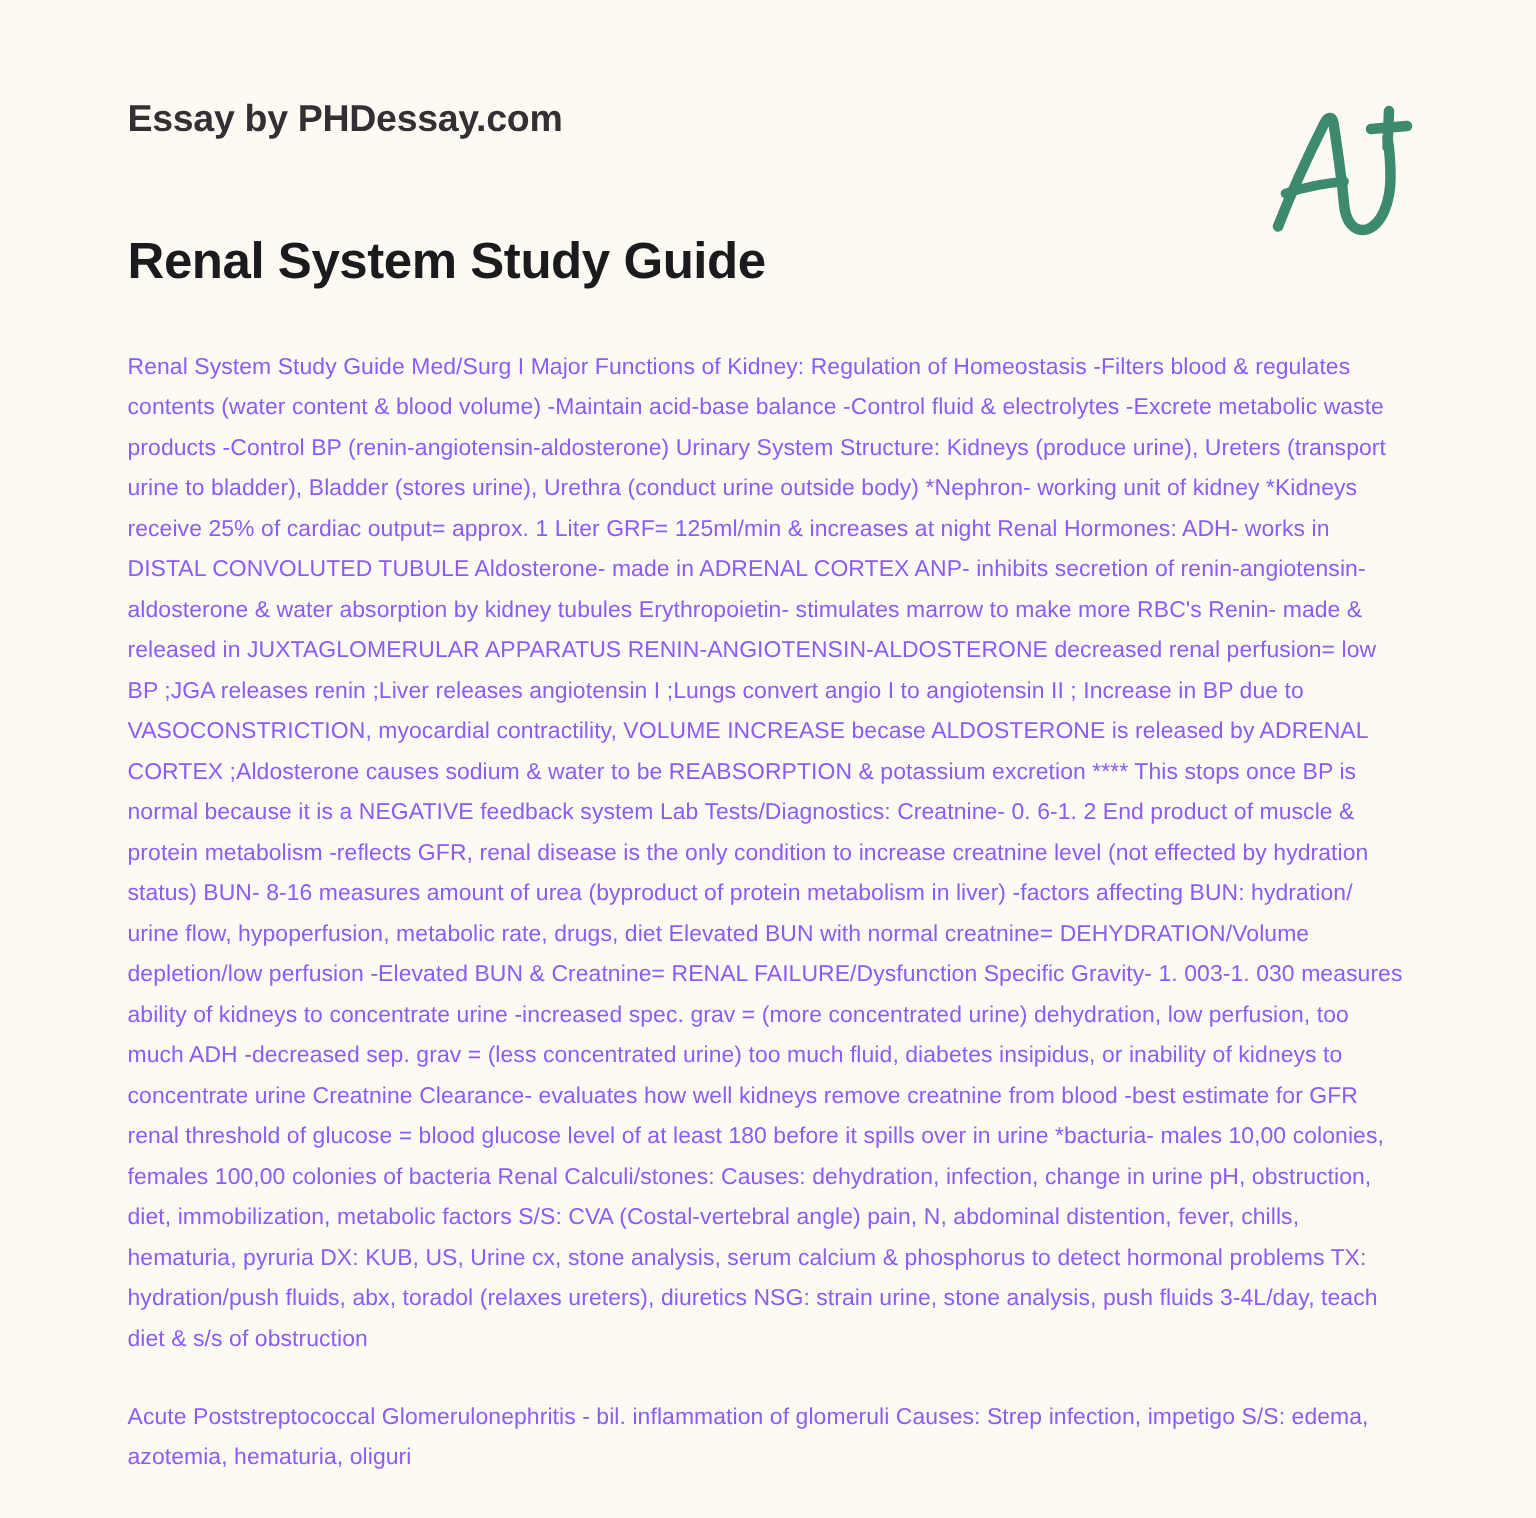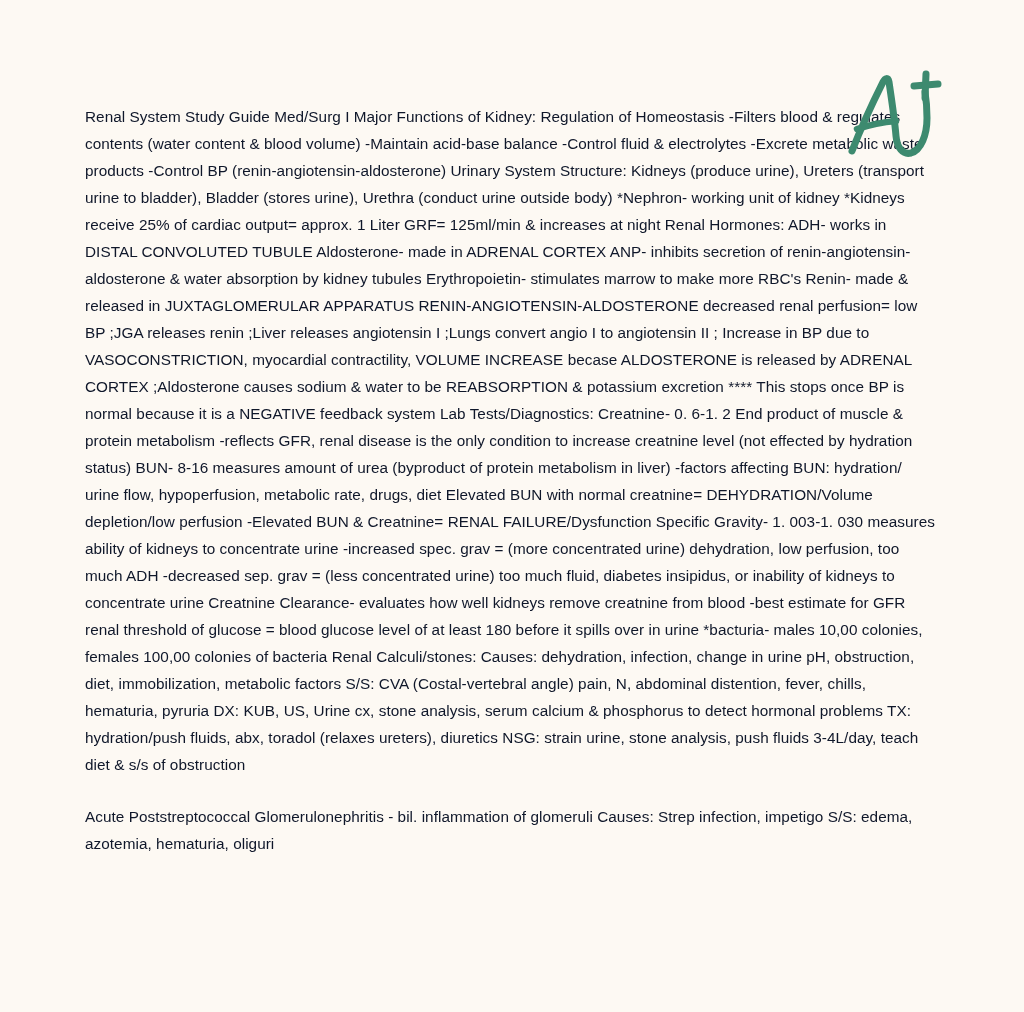--- a/index.html
+++ b/index.html
@@ -75,46 +75,48 @@
   }
 
   
   .body-copy {
     padding-top: 37px;
   }
   .para {
     margin: 0 0 25px 0;
     font-size: 15.3px;
     line-height: 27px;
-    color: #0f172a;
+    color: #8b5cf6;
     text-align: left;
     letter-spacing: 0.05px;
   }
   .para:last-child {
     margin-bottom: 0;
   }
 </style>
 </head>
 <body>
 
 <div class="page">
 
   <div class="header">
+    <div class="brand-line">Essay by PHDessay.com</div>
   </div>
 
   <div class="logo">
     <svg viewBox="0 0 110 110" xmlns="http://www.w3.org/2000/svg" aria-hidden="true">
       <g fill="none" stroke="#3d8a6f" stroke-linecap="round" stroke-linejoin="round">
         <path d="M13 93 C20 75, 33 46, 44 24 C46 20, 49 19, 50 24 C53 44, 56 66, 57 78 C58 90, 64 97, 72 95 C82 92, 88 77, 88 60 C88 48, 87 40, 86 34" stroke-width="7"></path>
         <path d="M18 71 C30 67, 45 64, 57 63" stroke-width="6.5"></path>
         <path d="M75 28 L99 26" stroke-width="7"></path>
         <path d="M87 16 L86 40" stroke-width="7"></path>
       </g>
     </svg>
   </div>
 
+  <h1 class="doc-title">Renal System Study Guide</h1>
 
   <div class="body-copy">
     <p class="para">Renal System Study Guide Med/Surg I Major Functions of Kidney: Regulation of Homeostasis -Filters blood &amp; regulates contents (water content &amp; blood volume) -Maintain acid-base balance -Control fluid &amp; electrolytes -Excrete metabolic waste products -Control BP (renin-angiotensin-aldosterone) Urinary System Structure: Kidneys (produce urine), Ureters (transport urine to bladder), Bladder (stores urine), Urethra (conduct urine outside body) *Nephron- working unit of kidney *Kidneys receive 25% of cardiac output= approx. 1 Liter GRF= 125ml/min &amp; increases at night Renal Hormones: ADH- works in DISTAL CONVOLUTED TUBULE Aldosterone- made in ADRENAL CORTEX ANP- inhibits secretion of renin-angiotensin-aldosterone &amp; water absorption by kidney tubules Erythropoietin- stimulates marrow to make more RBC's Renin- made &amp; released in JUXTAGLOMERULAR APPARATUS RENIN-ANGIOTENSIN-ALDOSTERONE decreased renal perfusion= low BP ;JGA releases renin ;Liver releases angiotensin I ;Lungs convert angio I to angiotensin II ; Increase in BP due to VASOCONSTRICTION, myocardial contractility, VOLUME INCREASE becase ALDOSTERONE is released by ADRENAL CORTEX ;Aldosterone causes sodium &amp; water to be REABSORPTION &amp; potassium excretion **** This stops once BP is normal because it is a NEGATIVE feedback system Lab Tests/Diagnostics: Creatnine- 0. 6-1. 2 End product of muscle &amp; protein metabolism -reflects GFR, renal disease is the only condition to increase creatnine level (not effected by hydration status) BUN- 8-16 measures amount of urea (byproduct of protein metabolism in liver) -factors affecting BUN: hydration/ urine flow, hypoperfusion, metabolic rate, drugs, diet Elevated BUN with normal creatnine= DEHYDRATION/Volume depletion/low perfusion -Elevated BUN &amp; Creatnine= RENAL FAILURE/Dysfunction Specific Gravity- 1. 003-1. 030 measures ability of kidneys to concentrate urine -increased spec. grav = (more concentrated urine) dehydration, low perfusion, too much ADH -decreased sep. grav = (less concentrated urine) too much fluid, diabetes insipidus, or inability of kidneys to concentrate urine Creatnine Clearance- evaluates how well kidneys remove creatnine from blood -best estimate for GFR renal threshold of glucose = blood glucose level of at least 180 before it spills over in urine *bacturia- males 10,00 colonies, females 100,00 colonies of bacteria Renal Calculi/stones: Causes: dehydration, infection, change in urine pH, obstruction, diet, immobilization, metabolic factors S/S: CVA (Costal-vertebral angle) pain, N, abdominal distention, fever, chills, hematuria, pyruria DX: KUB, US, Urine cx, stone analysis, serum calcium &amp; phosphorus to detect hormonal problems TX: hydration/push fluids, abx, toradol (relaxes ureters), diuretics NSG: strain urine, stone analysis, push fluids 3-4L/day, teach diet &amp; s/s of obstruction</p>
     <p class="para">Acute Poststreptococcal Glomerulonephritis - bil. inflammation of glomeruli Causes: Strep infection, impetigo S/S: edema, azotemia, hematuria, oliguri</p>
   </div>
 
 </div>
 
 </body></html>

